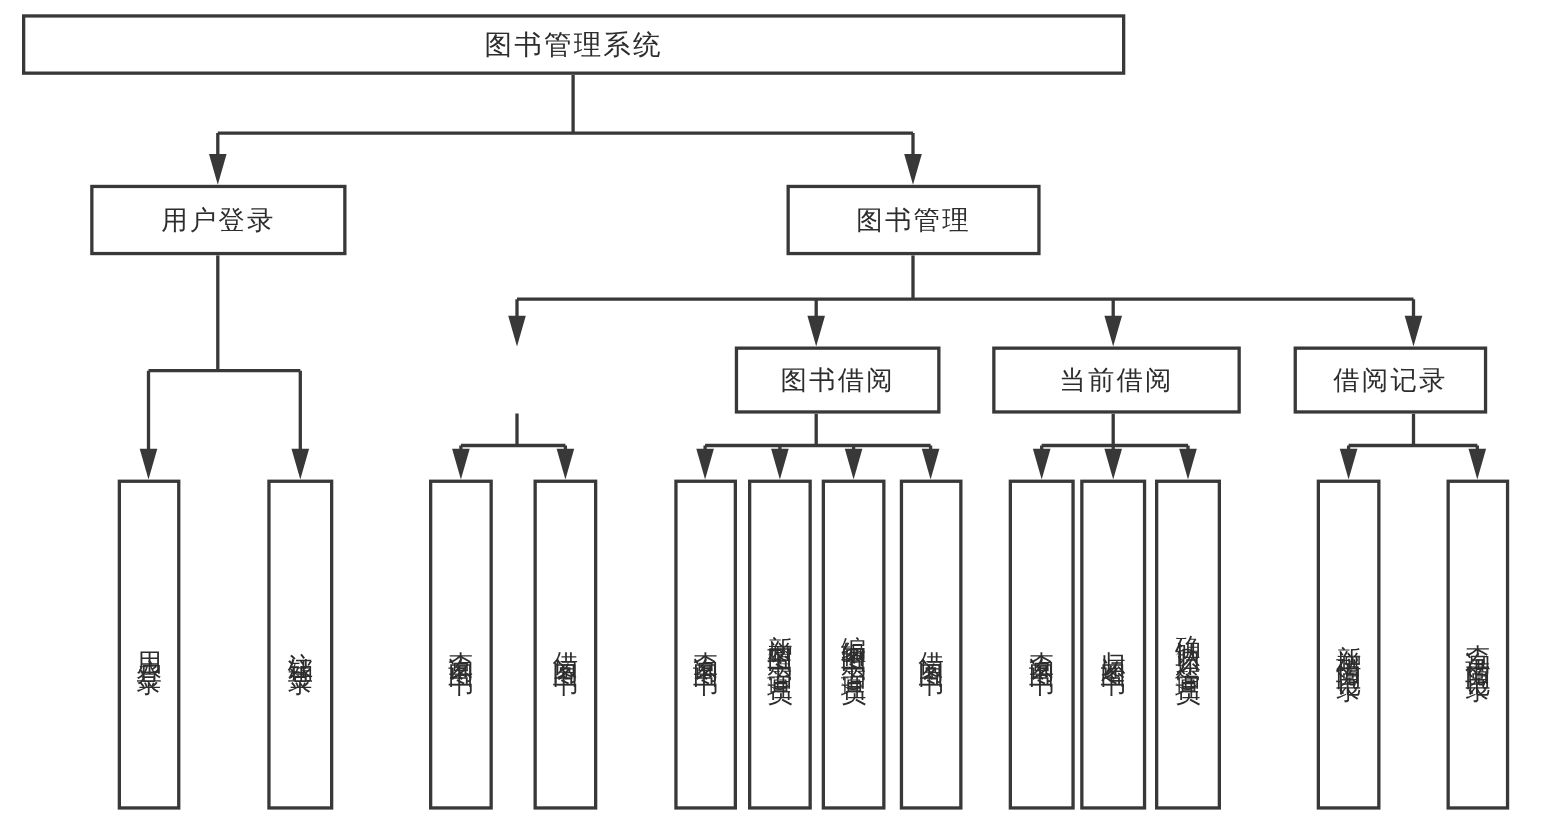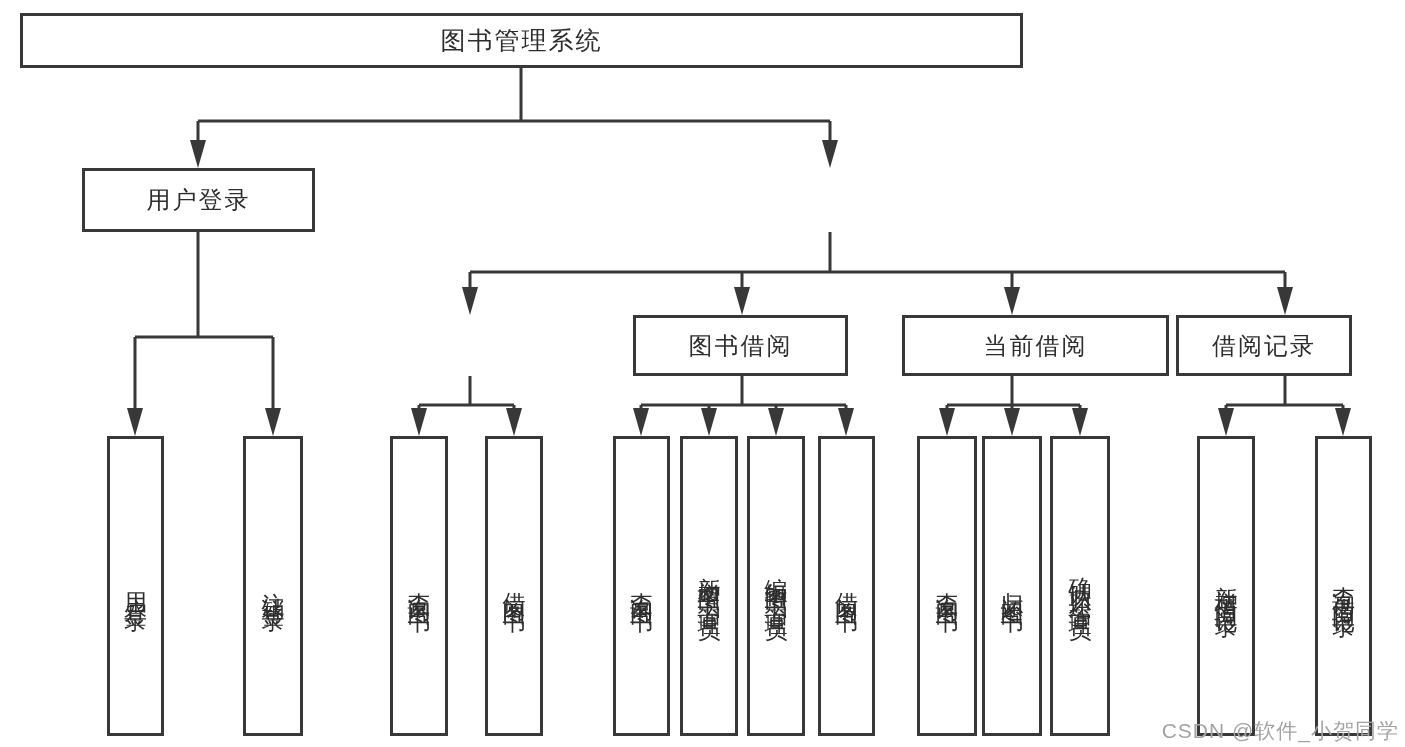--- a/index.html
+++ b/index.html
@@ -97,25 +97,28 @@
     </g>
   </svg>
 
   <div class="node h root" style="left:20px; top:13px; width:1003px; height:55px;">
     <span>图书管理系统</span>
   </div>
 
   <div class="node h" style="left:82px; top:168px; width:233px; height:64px;">
     <span>用户登录</span>
   </div>
+  <div class="node h" style="left:715px; top:168px; width:231px; height:64px;">
+    <span>图书管理</span>
+  </div>
 
-  <div class="node h" style="left:633px; top:315px; width:215px; height:61px;">
+  <div class="node h" style="left:668px; top:315px; width:187px; height:61px;">
     <span>图书借阅</span>
   </div>
-  <div class="node h" style="left:902px; top:315px; width:267px; height:61px;">
+  <div class="node h" style="left:902px; top:315px; width:226px; height:61px;">
     <span>当前借阅</span>
   </div>
   <div class="node h" style="left:1176px; top:315px; width:176px; height:61px;">
     <span>借阅记录</span>
   </div>
 
   <div class="node v" style="left:107px; top:436px; width:57px; height:300px;">
     <span>用户登录</span>
   </div>
   <div class="node v" style="left:243px; top:436px; width:60px; height:300px;">
@@ -152,15 +155,14 @@
     <span>确认归还（管理员）</span>
   </div>
 
   <div class="node v" style="left:1197px; top:436px; width:58px; height:300px;">
     <span>新增借阅记录</span>
   </div>
   <div class="node v" style="left:1315px; top:436px; width:57px; height:300px;">
     <span>查询借阅记录</span>
   </div>
 
-  <div class="watermark">CSDN @软件_小贺同学</div>
 
 </div>
 
 </body></html>

